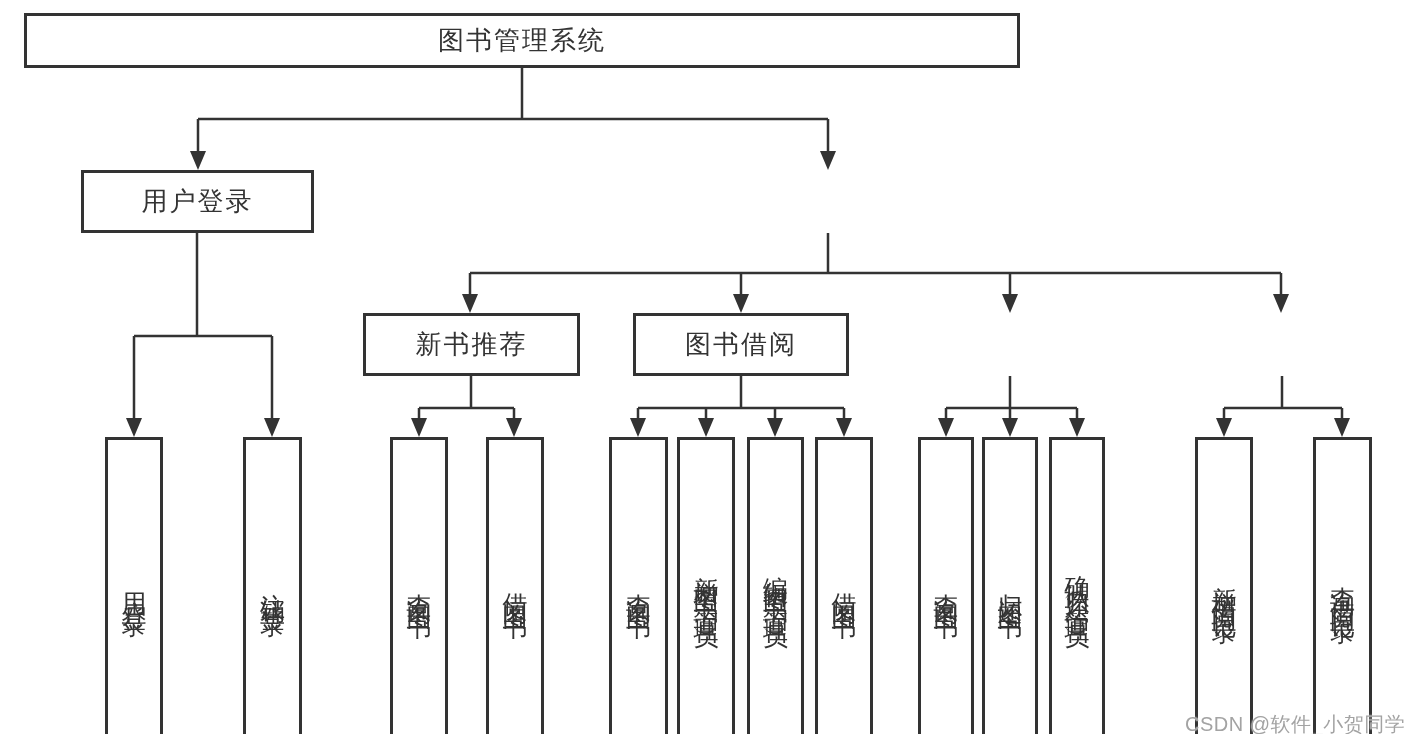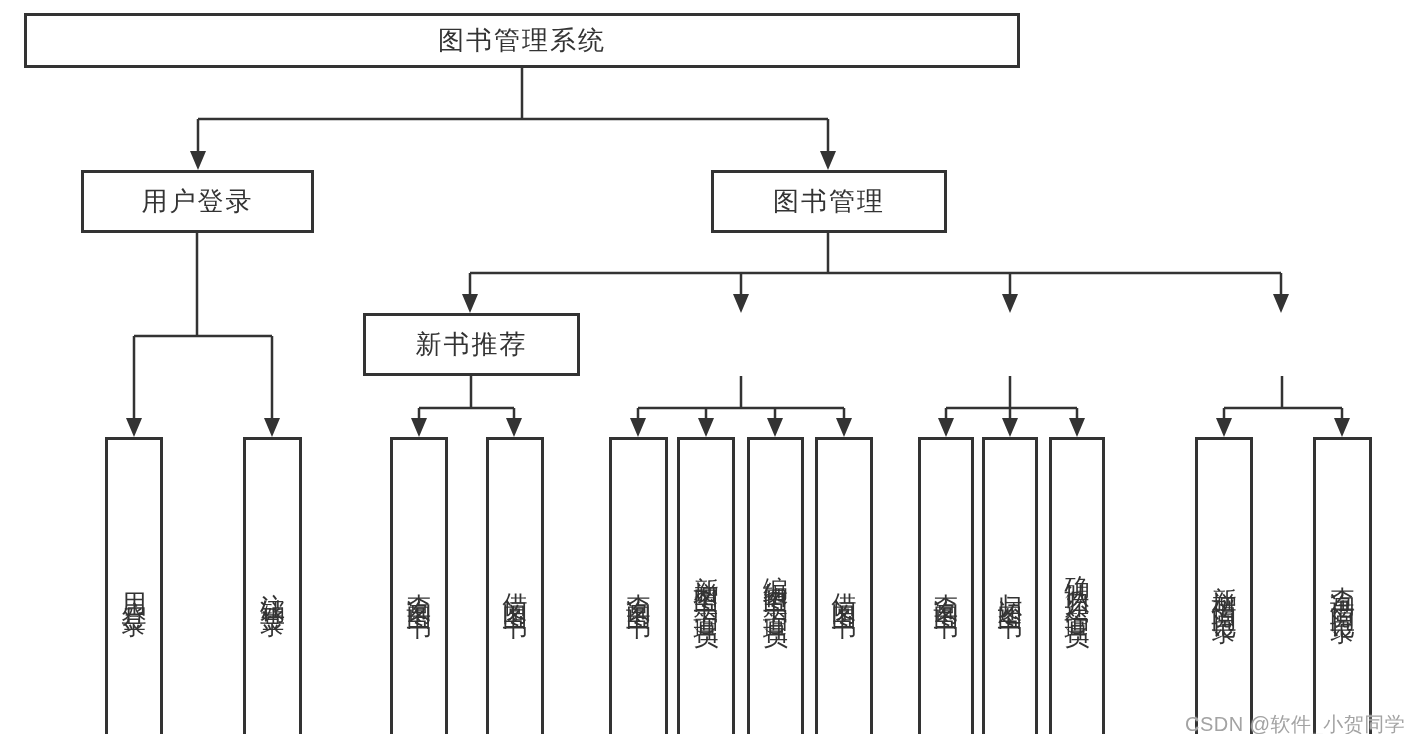--- a/index.html
+++ b/index.html
@@ -62,26 +62,26 @@
       M1216 418 L1232 418 L1224 437 Z  M1334 418 L1350 418 L1342 437 Z"></path>
   </svg>
 
   <div class="box hbox" style="left:24px;top:13px;width:996px;height:55px">
     <span>图书管理系统</span>
   </div>
 
   <div class="box hbox" style="left:81px;top:170px;width:233px;height:63px">
     <span>用户登录</span>
   </div>
-  <div class="box hbox" style="left:711px;top:170px;width:236px;height:63px">
-    <span>图书管理</span>
-  </div>
 
   <div class="box hbox" style="left:363px;top:313px;width:217px;height:63px">
     <span>新书推荐</span>
+  </div>
+  <div class="box hbox" style="left:633px;top:313px;width:216px;height:63px">
+    <span>图书借阅</span>
   </div>
 
   <div class="box vbox" style="left:105px;top:437px;width:58px;height:300px">
     <span class="vlbl">用户登录</span>
   </div>
   <div class="box vbox" style="left:243px;top:437px;width:59px;height:300px">
     <span class="vlbl">注销登录</span>
   </div>
 
   <div class="box vbox" style="left:390px;top:437px;width:58px;height:300px">

